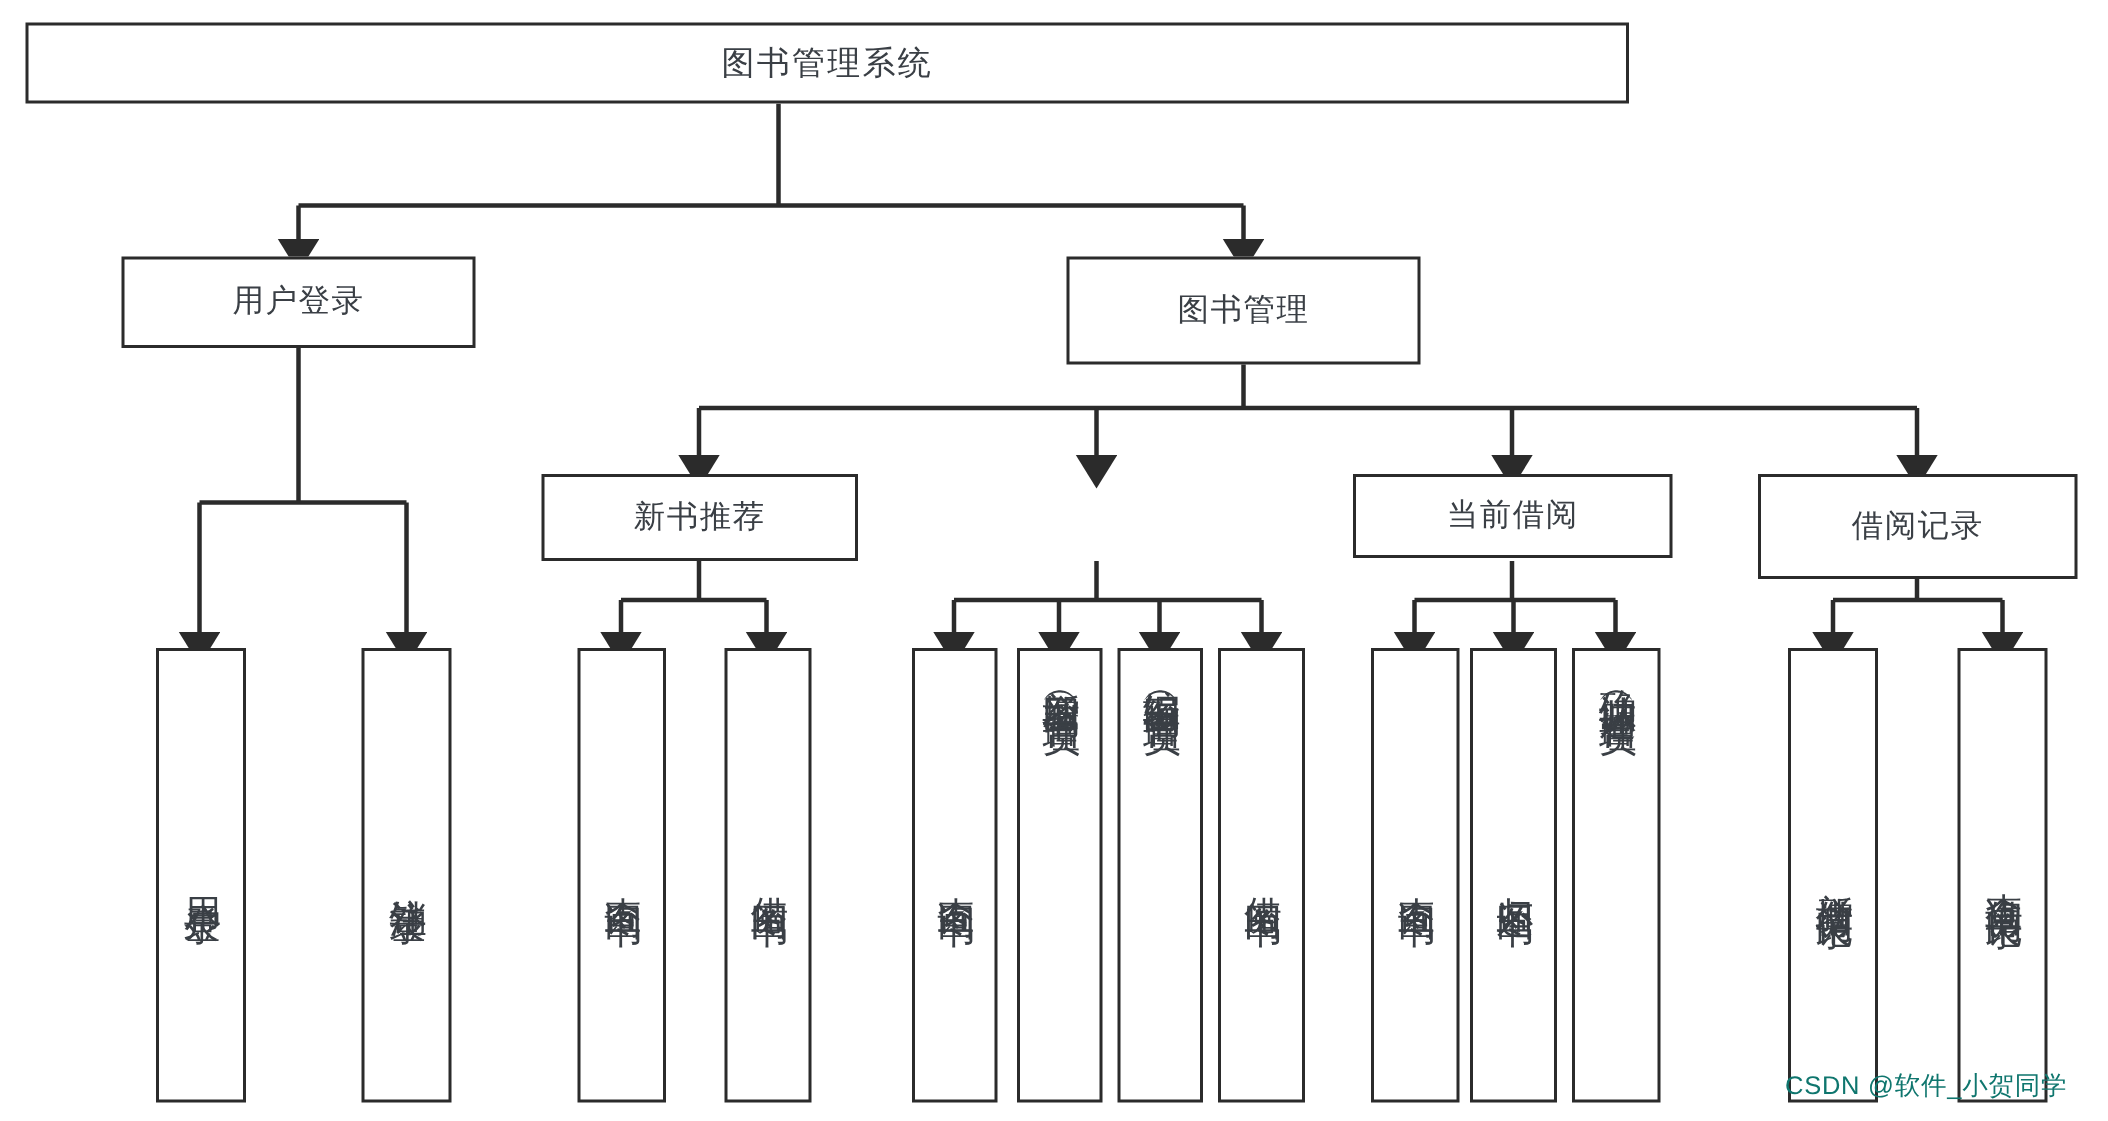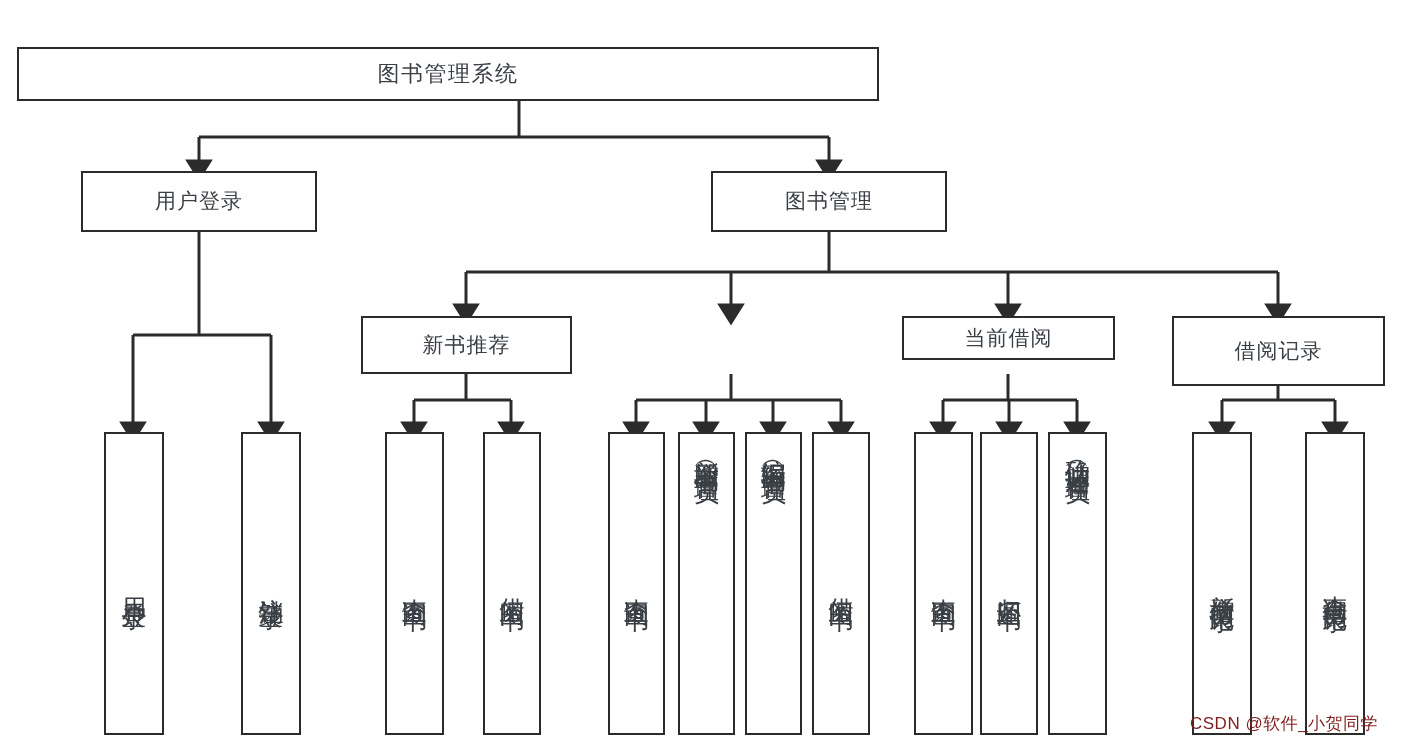--- a/index.html
+++ b/index.html
@@ -39,21 +39,21 @@
     letter-spacing:3px;
     white-space:nowrap;
     margin:0 auto;
   }
   .v-node.tall-text{align-items:flex-start;}
   .v-node.mid-text{align-items:center;padding-top:0;}
   #watermark{
     position:absolute;
     left:1190px;top:712px;
     font-size:17px;
-    color:#7f1d1d;
+    color:#0f766e;
     letter-spacing:0.5px;
     z-index:5;
     white-space:nowrap;
     pointer-events:none;
   }
 </style>
 </head>
 <body>
 
 <div id="stage">
@@ -104,35 +104,35 @@
       <path d="M1009,400 L1009,425" marker-end="url(#arw)"></path>
       <path d="M1077,400 L1077,425" marker-end="url(#arw)"></path>
 
       <path d="M1278,374 L1278,400"></path>
       <path d="M1222,400 L1335,400"></path>
       <path d="M1222,400 L1222,425" marker-end="url(#arw)"></path>
       <path d="M1335,400 L1335,425" marker-end="url(#arw)"></path>
     </g>
   </svg>
 
-  <div class="node root h-node" style="left:17px;top:15px;width:862px;height:54px;margin-top:32px;">
+  <div class="node root h-node" style="left:17px;top:15px;width:1069px;height:54px;">
     <span class="lbl">图书管理系统</span>
   </div>
 
   <div class="node h-node" style="left:81px;top:171px;width:236px;height:61px;">
     <span class="lbl">用户登录</span>
   </div>
-  <div class="node h-node" style="left:711px;top:171px;width:236px;height:61px;">
+  <div class="node h-node" style="left:711px;top:171px;width:236px;height:72px;">
     <span class="lbl">图书管理</span>
   </div>
 
   <div class="node h-node" style="left:361px;top:316px;width:211px;height:58px;">
     <span class="lbl">新书推荐</span>
   </div>
-  <div class="node h-node" style="left:902px;top:316px;width:213px;height:44px;">
+  <div class="node h-node" style="left:902px;top:316px;width:213px;height:56px;">
     <span class="lbl">当前借阅</span>
   </div>
   <div class="node h-node" style="left:1172px;top:316px;width:213px;height:70px;">
     <span class="lbl">借阅记录</span>
   </div>
 
   <div class="node v-node mid-text" style="left:104px;top:432px;width:60px;height:303px;">
     <span class="lbl">用户登录</span>
   </div>
   <div class="node v-node mid-text" style="left:241px;top:432px;width:60px;height:303px;">

